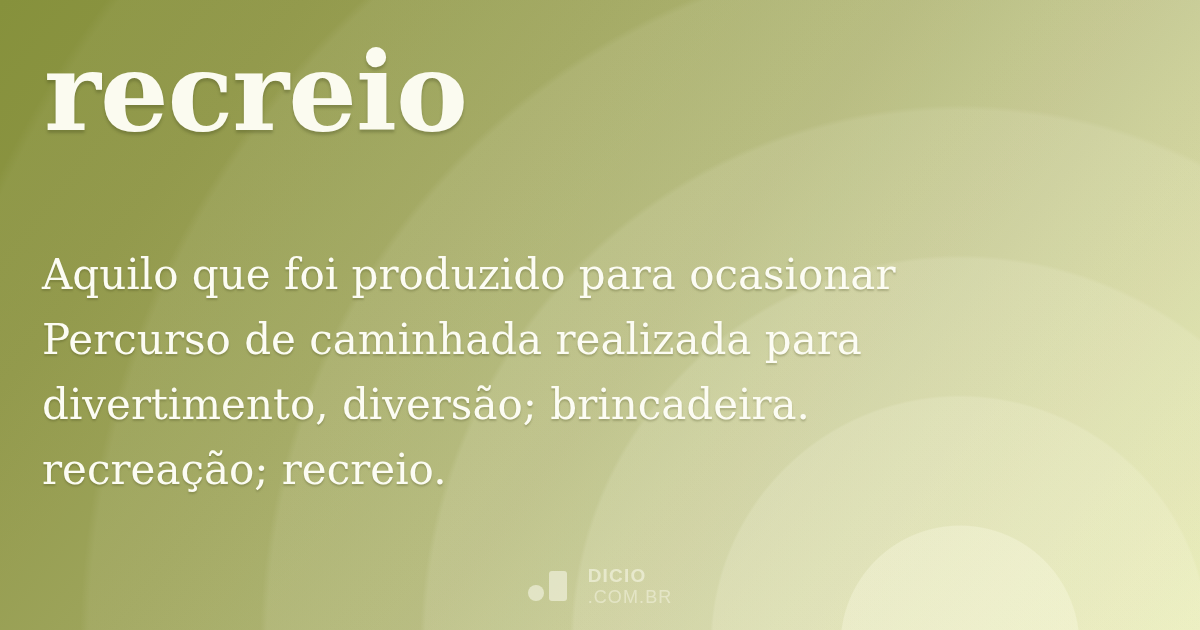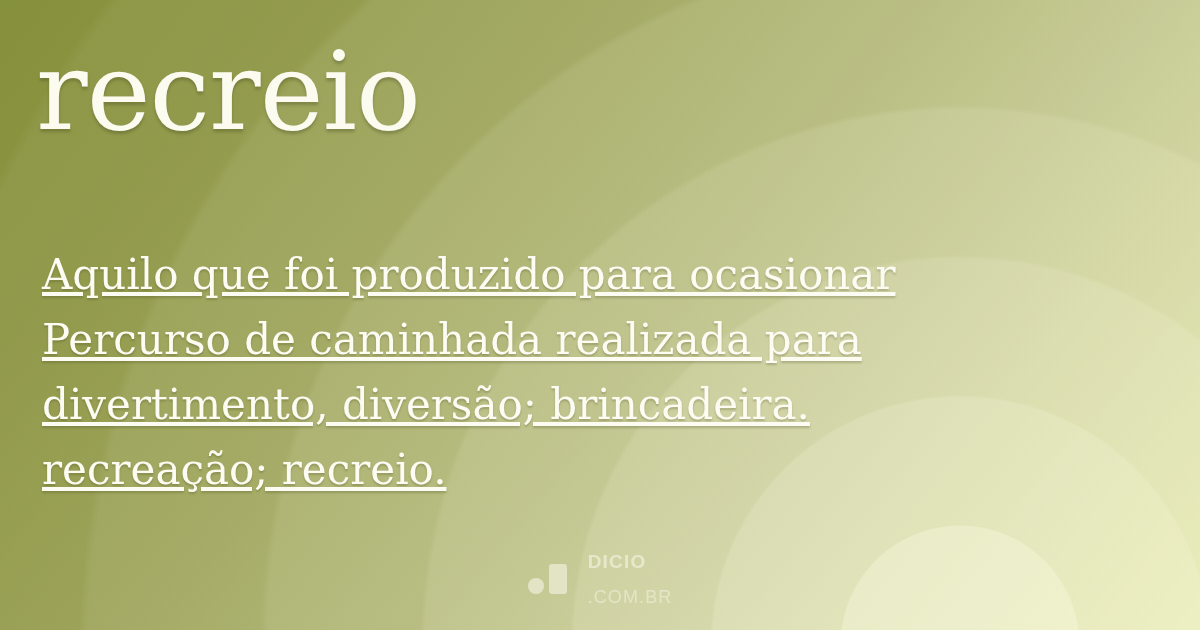--- a/index.html
+++ b/index.html
@@ -54,45 +54,45 @@
 
   .content {
     position:relative;
     z-index:2;
     width:100%;
     height:100%;
   }
 
   .word {
     position:absolute;
-    left:36px;
+    left:44px;
     top:38px;
     font-family:"DejaVu Serif", serif;
-    font-weight:400;
+    font-weight:700;
     font-size:108px;
     line-height:1.0;
     letter-spacing:-1px;
     color:#fbfbf0;
     text-shadow:0 3px 3px rgba(60,65,25,0.30);
     white-space:nowrap;
   }
 
   .definition {
     position:absolute;
     left:42px;
     top:242px;
     width:1000px;
     font-family:"DejaVu Serif", serif;
     font-weight:400;
     font-size:42px;
     line-height:65px;
     color:#fcfcf3;
     text-shadow:0 2px 2px rgba(60,65,25,0.26);
   }
-  .definition .ln { display:block; white-space:nowrap;text-decoration:underline; }
+  .definition .ln { display:block; white-space:nowrap; }
 
   .brand {
     position:absolute;
     left:0;
     right:0;
     bottom:24px;
     display:flex;
     justify-content:center;
     align-items:center;
     gap:21px;
@@ -131,21 +131,21 @@
     letter-spacing:1.2px;
     color:#fbfbee;
   }
   .brand-tld {
     font-family:"Liberation Sans", sans-serif;
     font-weight:400;
     font-size:18px;
     letter-spacing:1.1px;
     color:#fbfbee;
     opacity:0.82;
-    margin-top:17px;
+    margin-top:3px;
   }
 </style>
 </head>
 <body>
 
 <div class="card">
 
   <div class="halo"></div>
 
   <div class="content">

